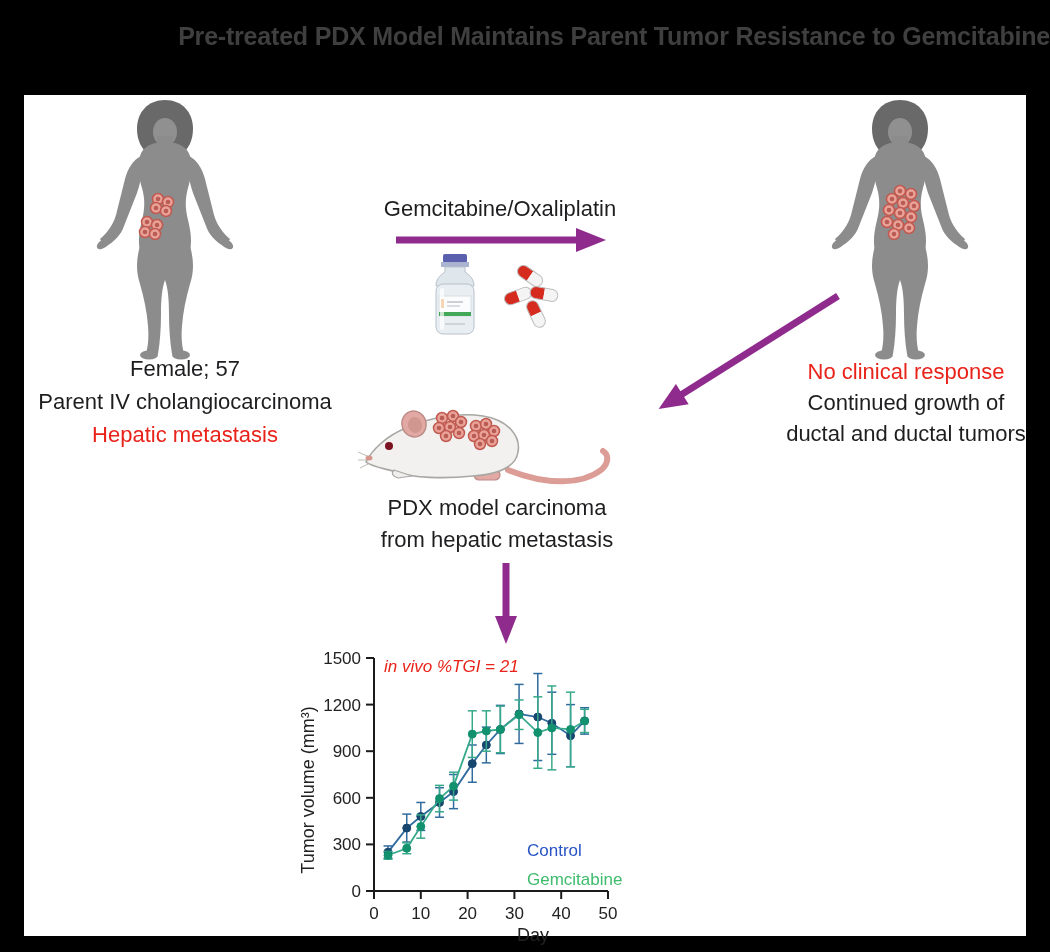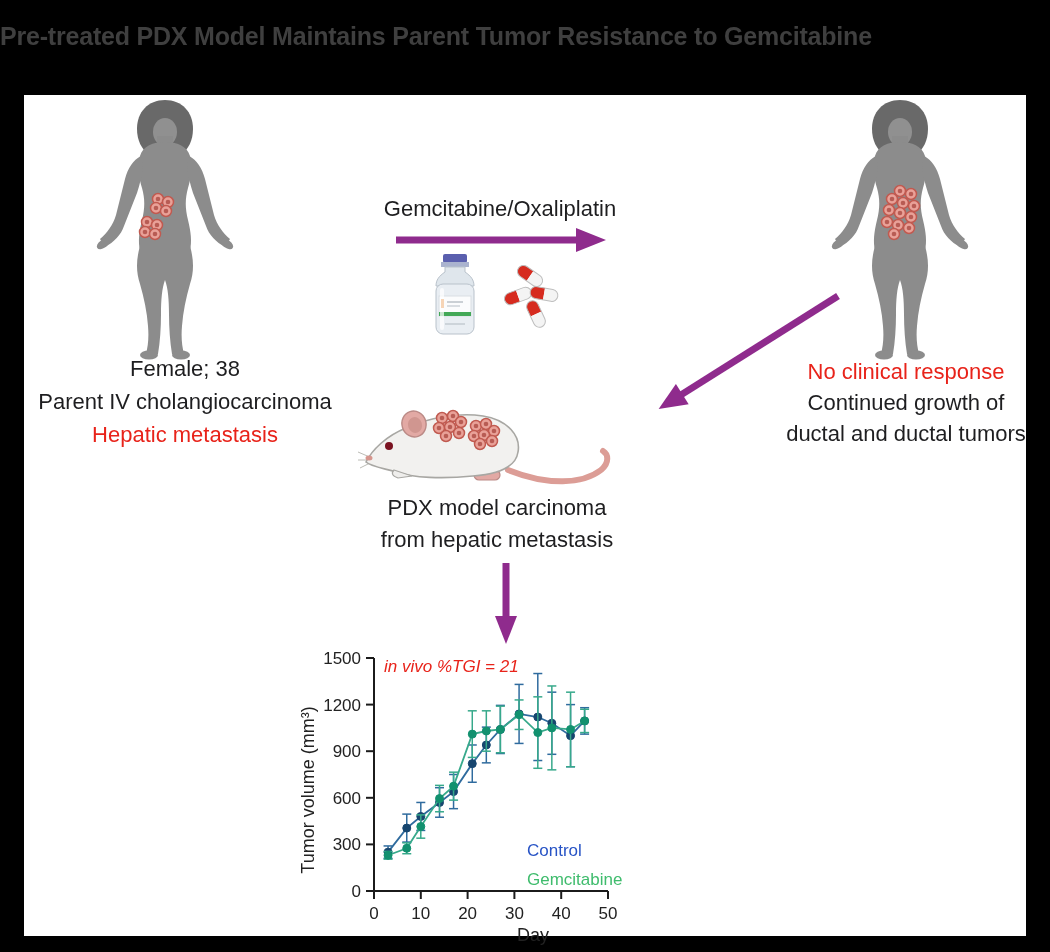--- a/index.html
+++ b/index.html
@@ -8,21 +8,21 @@
     --title-gray:#3f3f3f;
   }
   *{box-sizing:border-box}
   html,body{margin:0;padding:0}
   body{
     width:1050px;height:952px;position:relative;background:#000;
     font-family:"Liberation Sans",sans-serif;overflow:hidden;
   }
   .abs{position:absolute}
   .title{
-    left:0;top:22px;width:100%;text-align:left;
+    left:0;top:22px;width:100%;text-align:right;
     font-size:25px;font-weight:bold;letter-spacing:-0.2px;
     color:var(--title-gray);
   }
   .panel{
     left:24px;top:95px;width:1002px;height:841px;background:#ffffff;
   }
   .caption{
     position:absolute;text-align:center;font-size:22px;color:#1e1e20;
   }
   .caption .line{display:block}
@@ -78,21 +78,21 @@
     <use href="#tumor-cell" x="61" y="112"></use>
       <use href="#tumor-cell" x="71" y="115"></use>
     <use href="#tumor-cell" x="52" y="126"></use>
       <use href="#tumor-cell" x="62" y="129"></use>
     <use href="#tumor-cell" x="50" y="136"></use>
       <use href="#tumor-cell" x="60" y="138"></use>
   </g>
 </svg>
 
 <div class="abs caption lh33" style="left:20px;top:352px;width:330px">
-  <span class="line">Female; 38</span>
+  <span class="line">Female; 57</span>
   <span class="line">Parent IV cholangiocarcinoma</span>
   <span class="line red">Hepatic metastasis</span>
 </div>
 
 <div class="abs caption" style="left:370px;top:196px;width:260px">Gemcitabine/Oxaliplatin</div>
 
 <svg class="abs purple" style="left:392px;top:226px" width="218" height="30" viewBox="0 0 218 30">
   <line x1="4" y1="14" x2="186" y2="14" stroke="currentColor" stroke-width="7"></line>
   <polygon points="184,2 214,14 184,26" fill="currentColor"></polygon>
 </svg>

